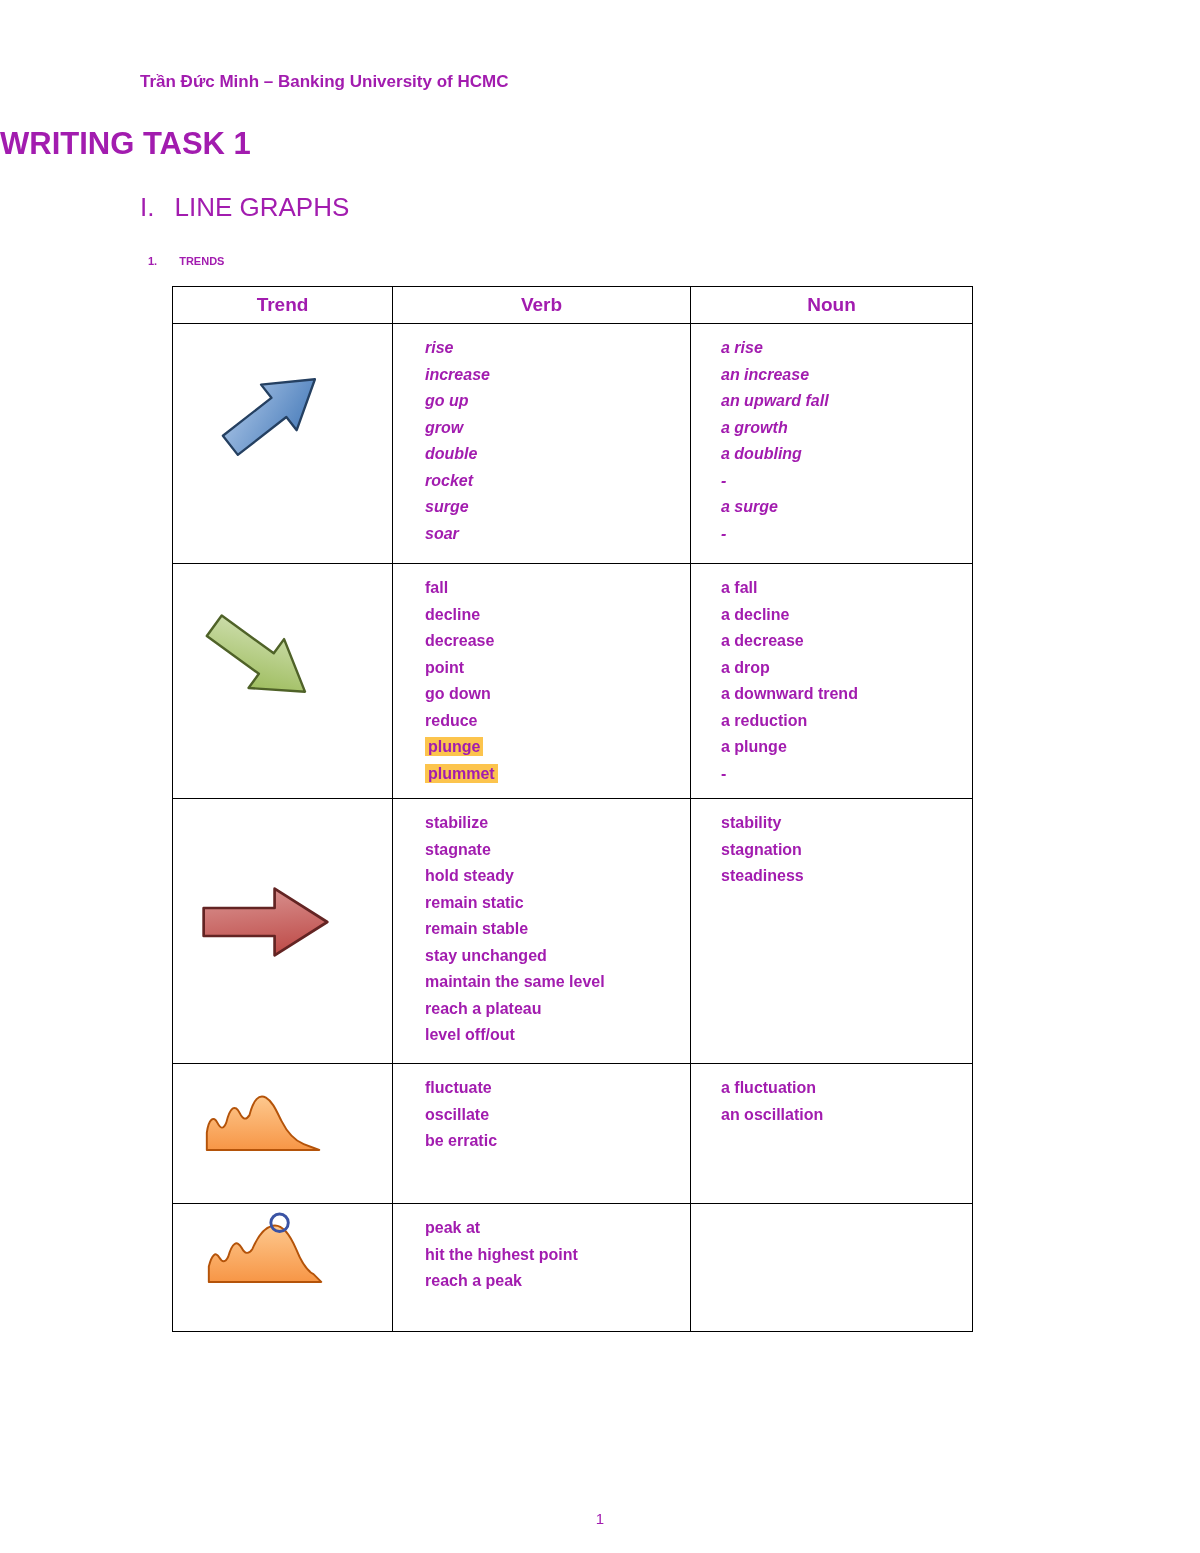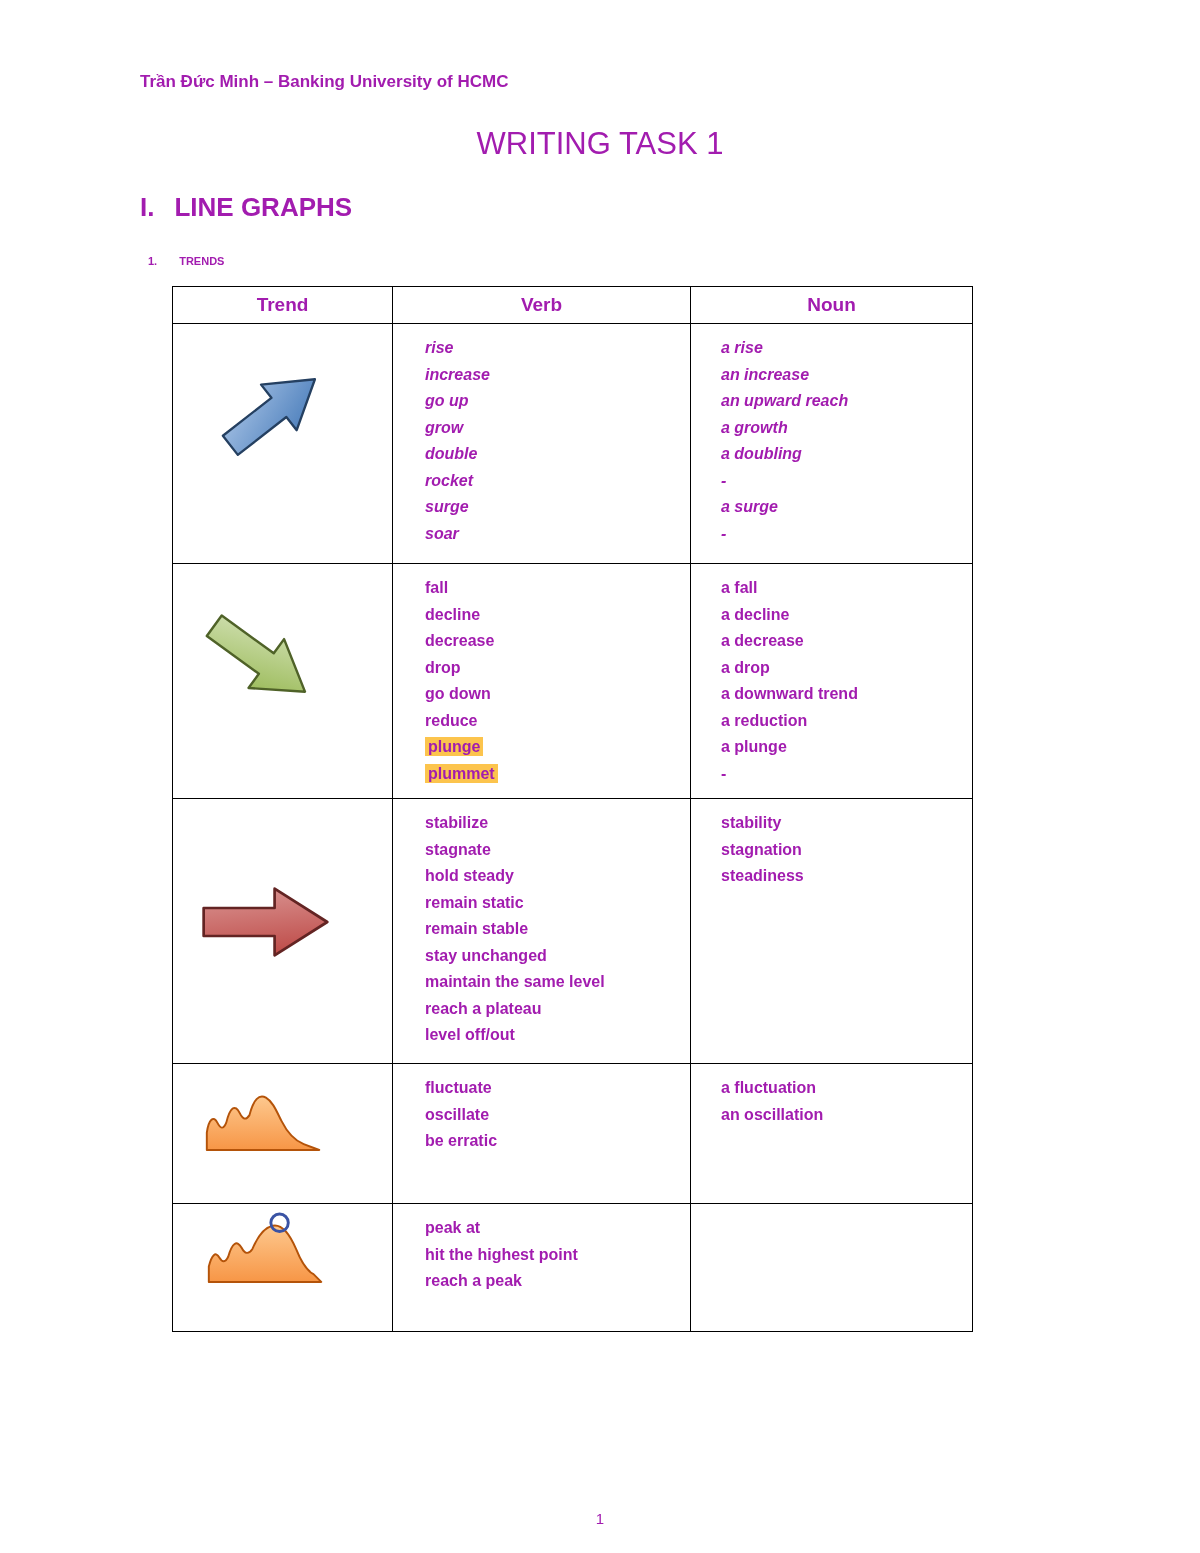--- a/index.html
+++ b/index.html
@@ -10,25 +10,25 @@
     font-family:"Liberation Sans", sans-serif;
     color:#a21caf;
     overflow:hidden;
   }
   .doc-header {
     position:absolute; top:72px; left:140px;
     font-size:17px; font-weight:bold;
   }
   .doc-title {
     position:absolute; top:126px; left:0; width:100%;
-    text-align:center; font-size:31px; font-weight:normal; margin:0;
+    text-align:left; font-size:31px; font-weight:bold; margin:0;
   }
   .section-heading {
     position:absolute; top:192px; left:140px;
-    font-size:26px; font-weight:bold;
+    font-size:26px; font-weight:normal;
   }
   .section-heading .num { display:inline-block; margin-right:20px; }
   .subsection-heading {
     position:absolute; top:234px; left:148px;
     font-size:11px; font-weight:bold;margin-top:21px;
   }
   .subsection-heading .num { display:inline-block; margin-right:22px; }
 
   table.trends-table {
     position:absolute; top:286px; left:172px;
@@ -130,21 +130,21 @@
             <div class="word-line"><span>go up</span></div>
             <div class="word-line"><span>grow</span></div>
             <div class="word-line"><span>double</span></div>
             <div class="word-line"><span>rocket</span></div>
             <div class="word-line"><span>surge</span></div>
             <div class="word-line"><span>soar</span></div>
           </td>
           <td class="text-cell noun-cell">
             <div class="word-line"><span>a rise</span></div>
             <div class="word-line"><span>an increase</span></div>
-            <div class="word-line"><span>an upward reach</span></div>
+            <div class="word-line"><span>an upward fall</span></div>
             <div class="word-line"><span>a growth</span></div>
             <div class="word-line"><span>a doubling</span></div>
             <div class="word-line"><span>-</span></div>
             <div class="word-line"><span>a surge</span></div>
             <div class="word-line"><span>-</span></div>
           </td>
         </tr>
         <tr class="row-2">
           <td class="trend-cell">
             <div class="icon-wrap" style="color: rgb(155, 187, 89);">
@@ -156,21 +156,21 @@
       </linearGradient>
     </defs>
     <polygon points="2,27 68,27 68,9 117,40 68,71 68,53 2,53" fill="url(#grad-down)" stroke="#4f6228" stroke-width="2.5" stroke-linejoin="round"></polygon>
   </svg>
 </div>
           </td>
           <td class="text-cell verb-cell">
             <div class="word-line"><span>fall</span></div>
             <div class="word-line"><span>decline</span></div>
             <div class="word-line"><span>decrease</span></div>
-            <div class="word-line"><span>drop</span></div>
+            <div class="word-line"><span>point</span></div>
             <div class="word-line"><span>go down</span></div>
             <div class="word-line"><span>reduce</span></div>
             <div class="word-line"><span class="highlight">plunge</span></div>
             <div class="word-line"><span class="highlight">plummet</span></div>
           </td>
           <td class="text-cell noun-cell">
             <div class="word-line"><span>a fall</span></div>
             <div class="word-line"><span>a decline</span></div>
             <div class="word-line"><span>a decrease</span></div>
             <div class="word-line"><span>a drop</span></div>

